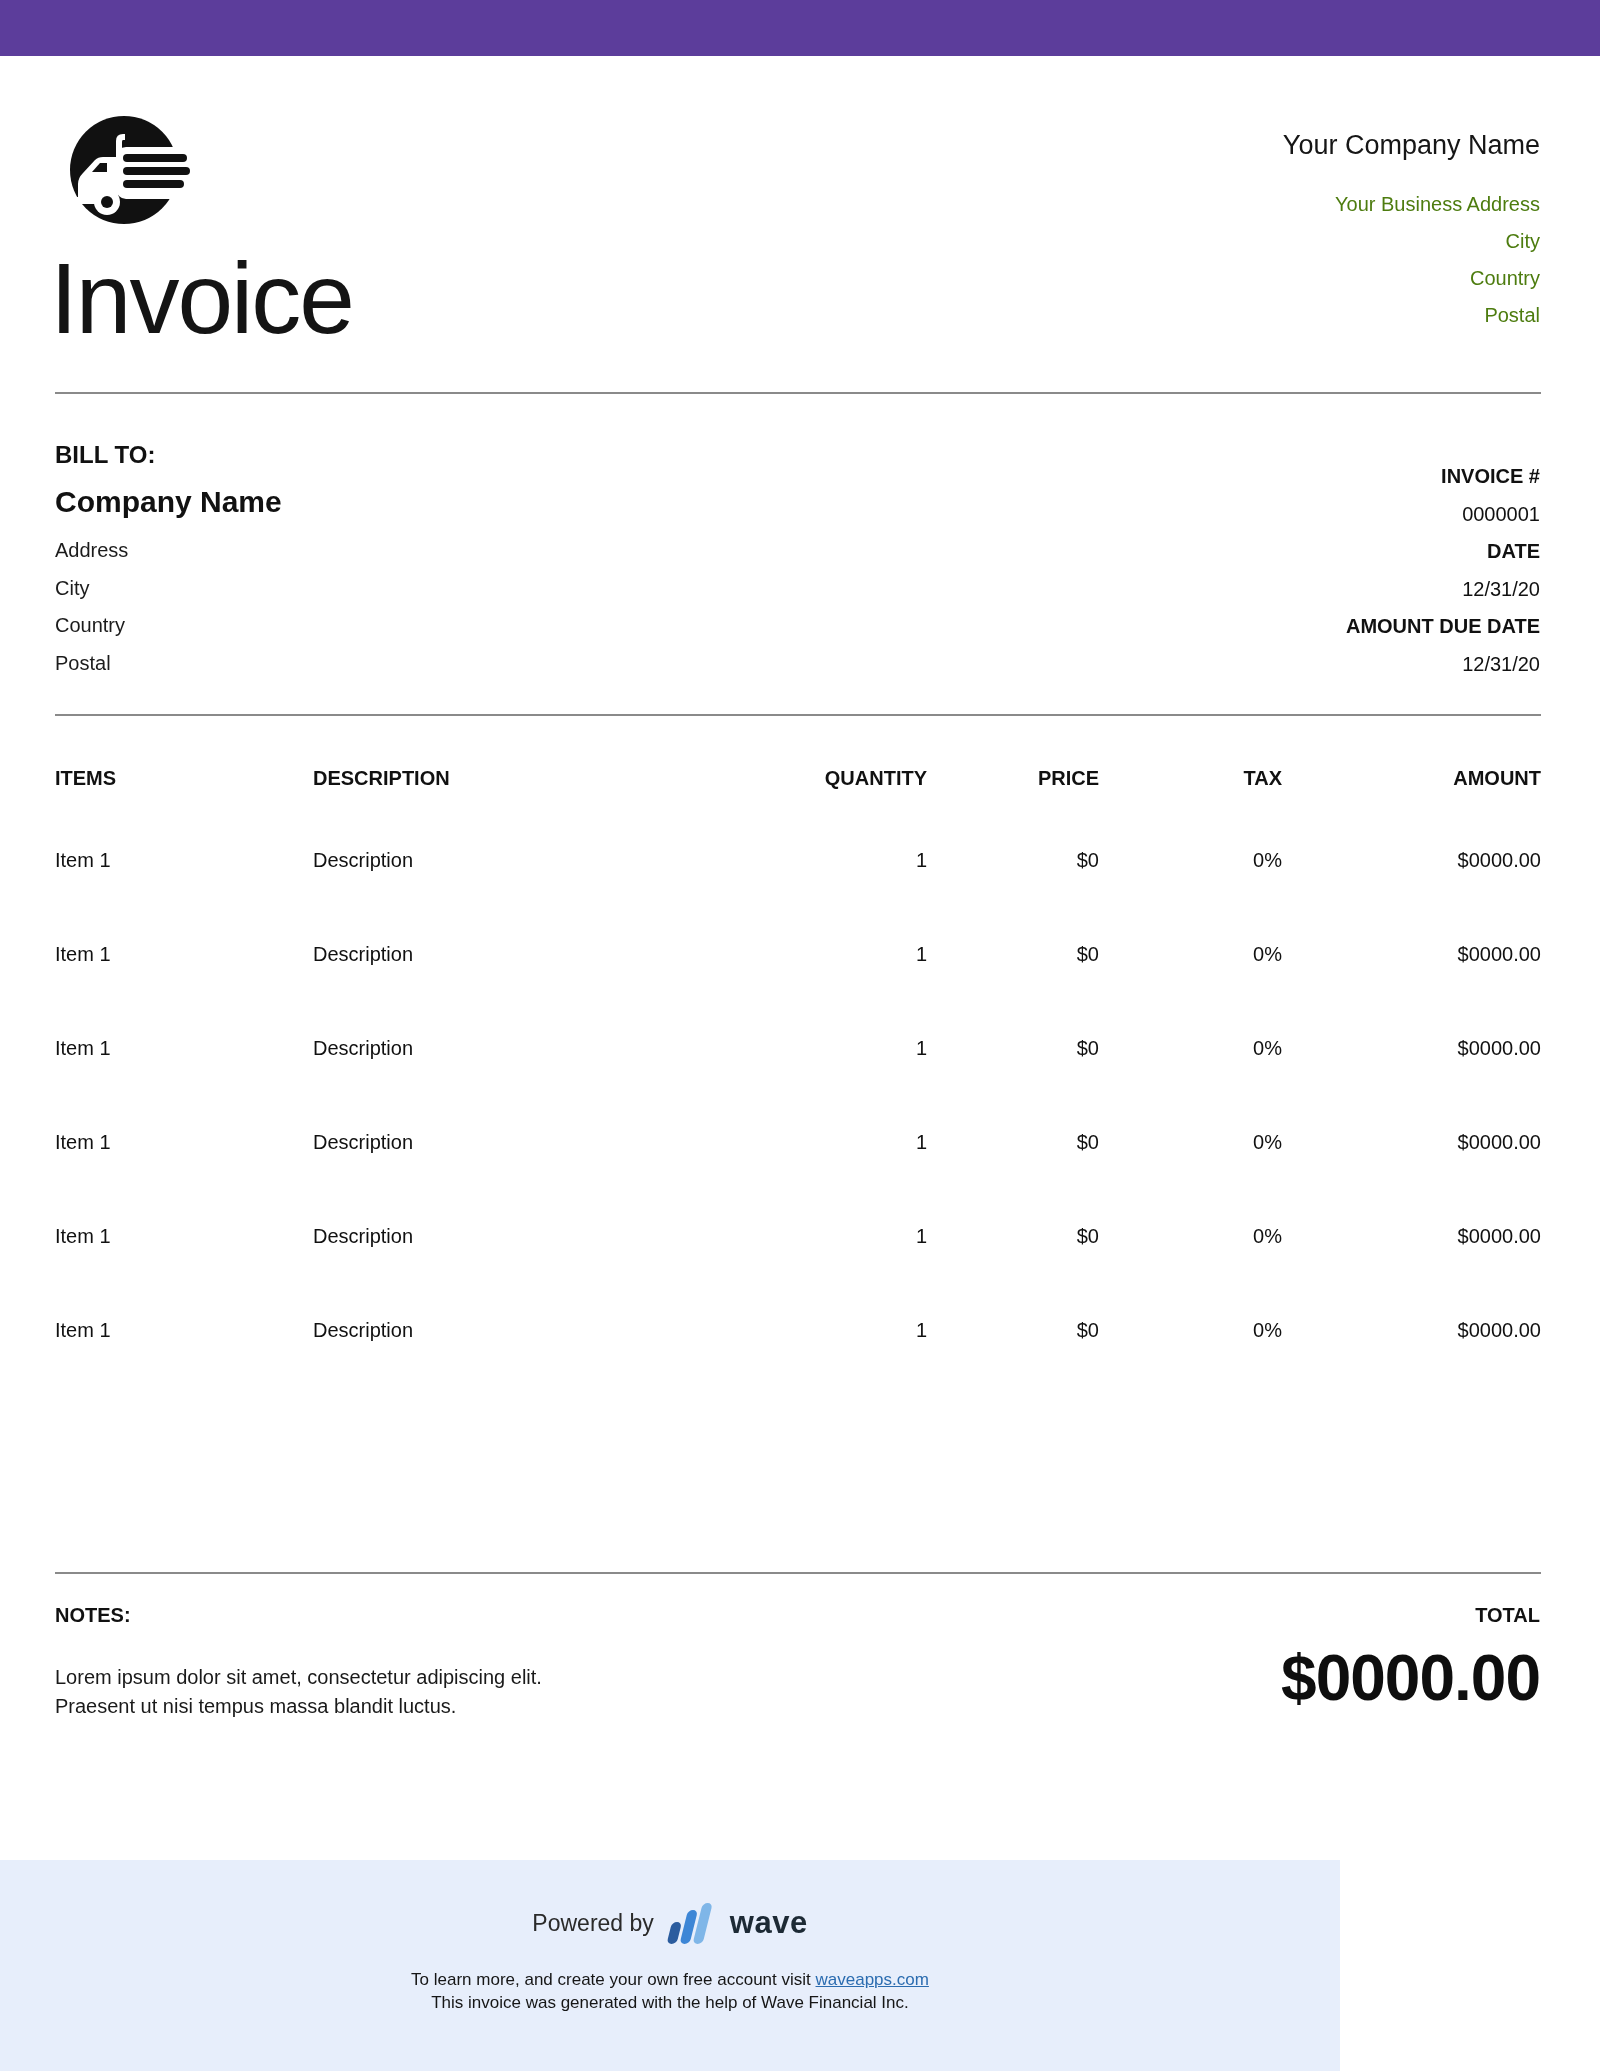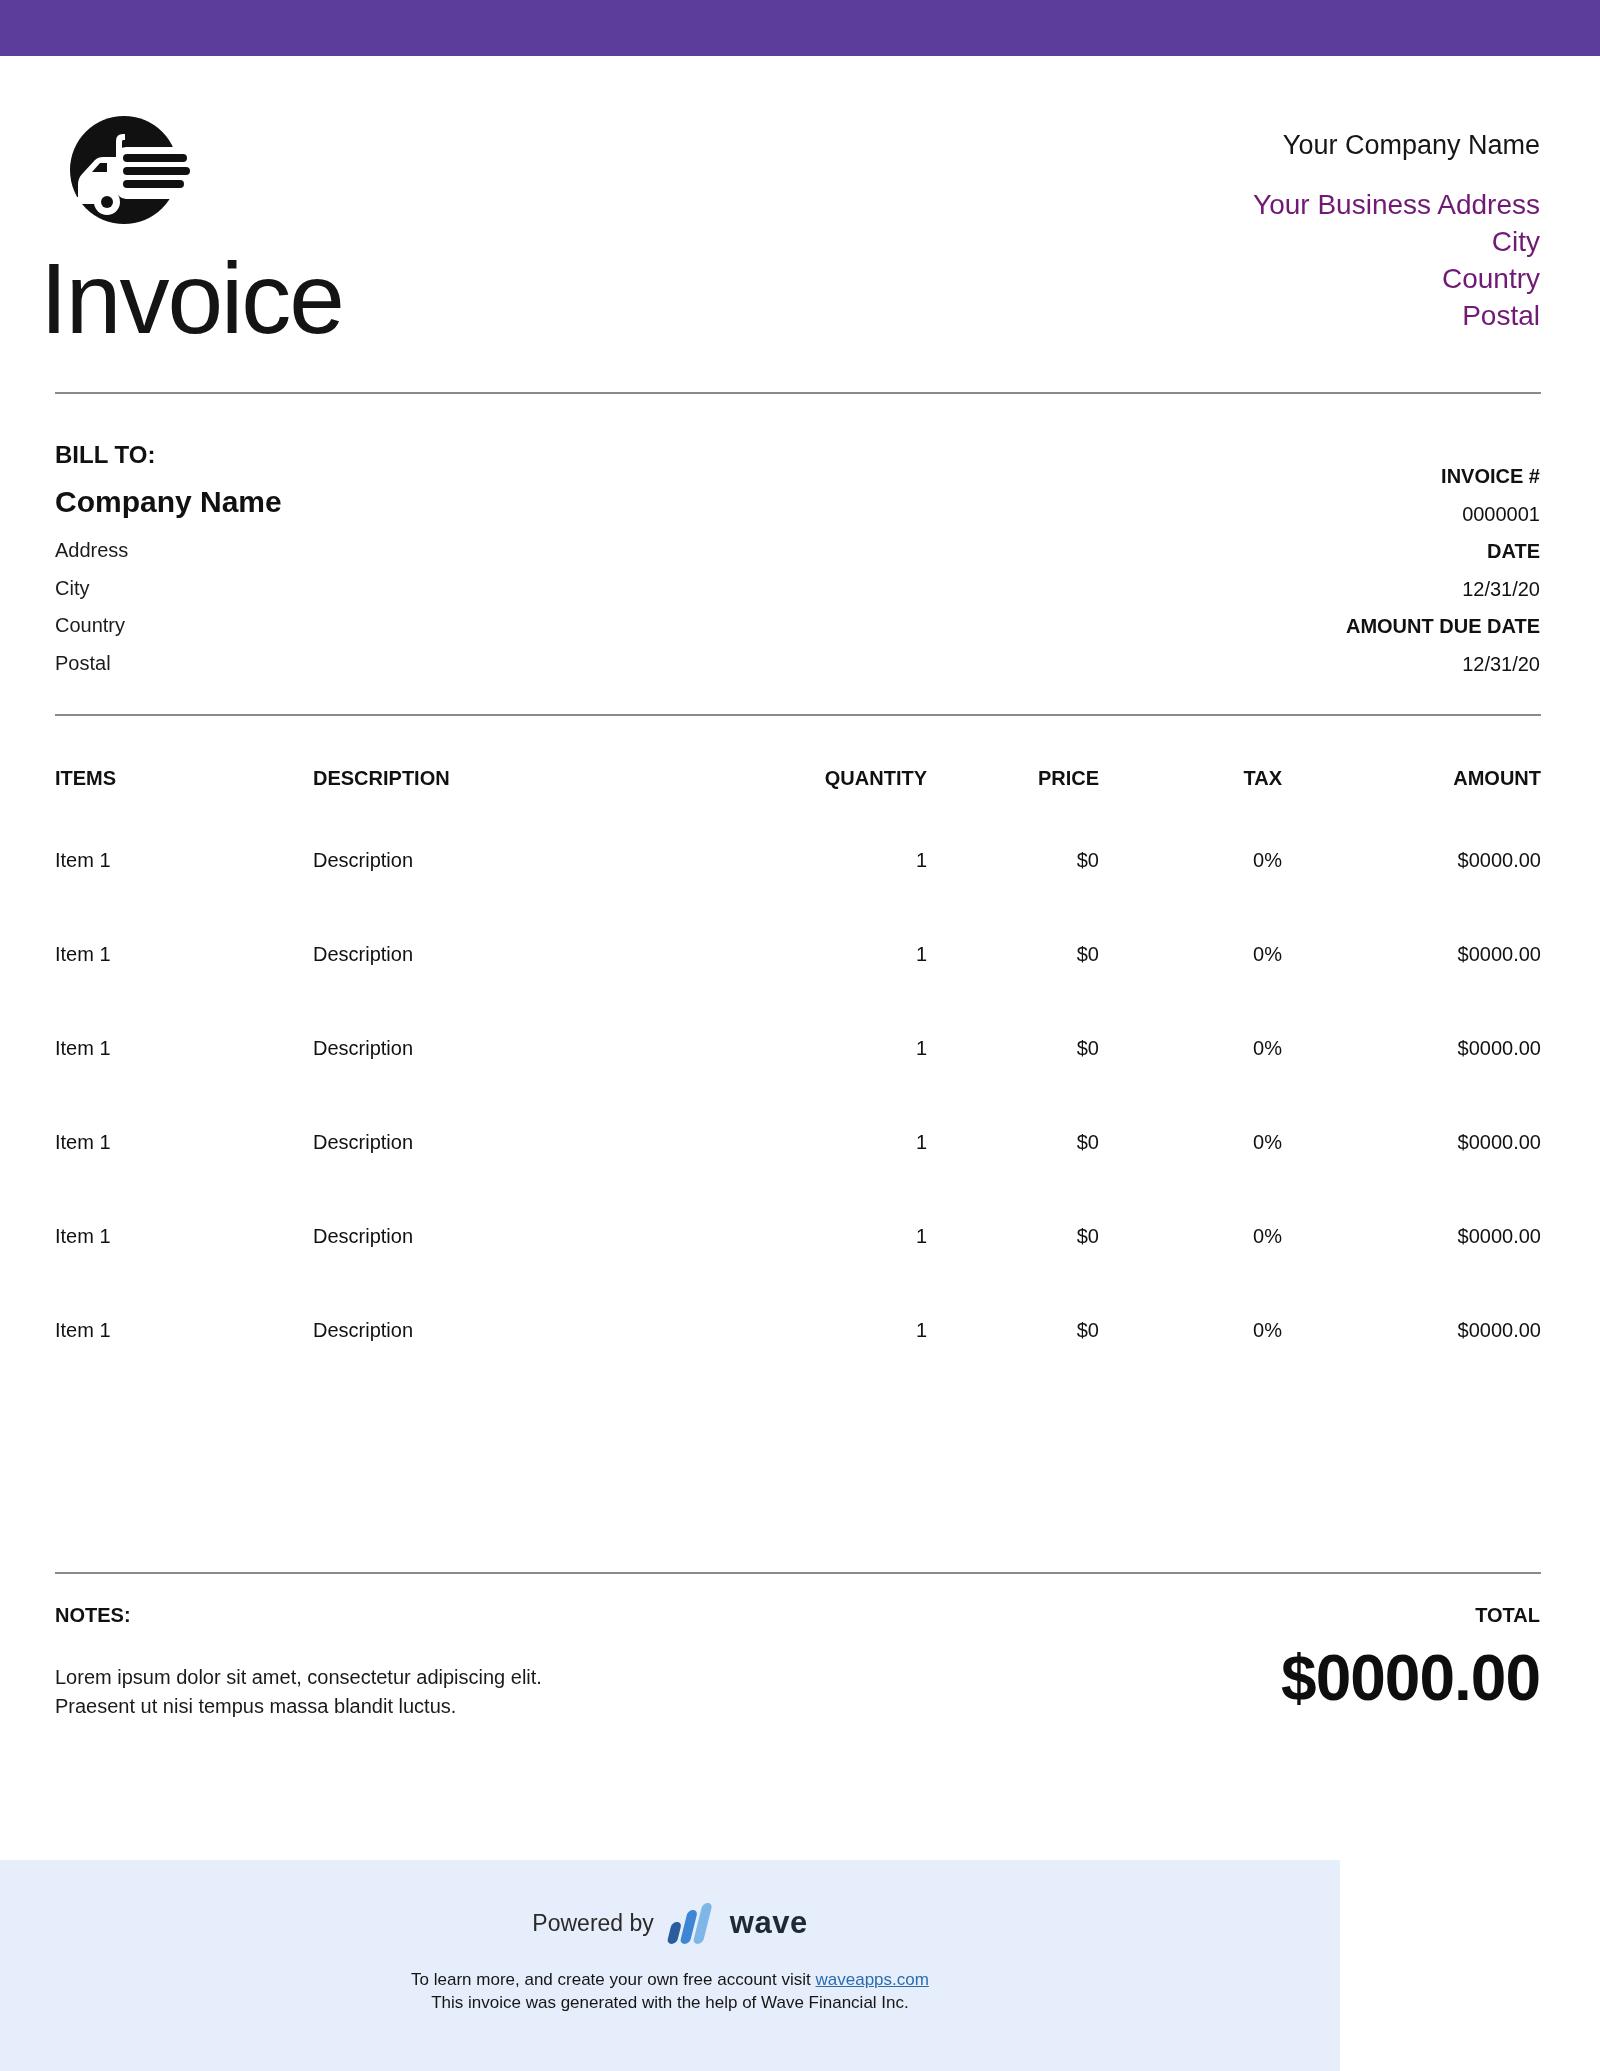--- a/index.html
+++ b/index.html
@@ -5,25 +5,25 @@
 <style>
   * { margin:0; padding:0; box-sizing:border-box; }
   html,body { background:#ffffff; }
   body { font-family:"Liberation Sans", sans-serif; color:#111; }
   .page { position:relative; width:1600px; height:2071px; background:#fff; overflow:hidden; }
 
   .accent-bar { position:absolute; top:0; left:0; width:1600px; height:56px; background:#5C3D9B; }
 
   .logo { position:absolute; left:66px; top:114px; width:126px; height:112px; }
 
-  .invoice-title { position:absolute; left:40px; top:248px; font-size:100px; line-height:1; font-weight:400; letter-spacing:-2px; color:#141414; }
+  .invoice-title { position:absolute; left:50px; top:248px; font-size:100px; line-height:1; font-weight:400; letter-spacing:-2px; color:#141414; }
 
   .company-block { position:absolute; right:60px; top:130px; text-align:right; }
   .company-name { font-size:27px; color:#161616; }
-  .company-address { margin-top:25px; font-size:28px; line-height:37px; color:#701a75; }
+  .company-address { margin-top:25px; font-size:20px; line-height:37px; color:#4d7c0f; }
 
   .divider { position:absolute; left:55px; width:1486px; height:2px; background:#8a8a8a; }
   .divider-1 { top:392px; }
   .divider-2 { top:714px; }
   .divider-3 { top:1572px; }
 
   .billto { position:absolute; left:55px; top:441px; }
   .billto-label { font-size:24px; font-weight:bold; }
   .billto-company { margin-top:16px; font-size:30px; font-weight:bold; }
   .billto-lines { margin-top:13px; font-size:20px; line-height:37.5px; color:#1c1c1c; }

